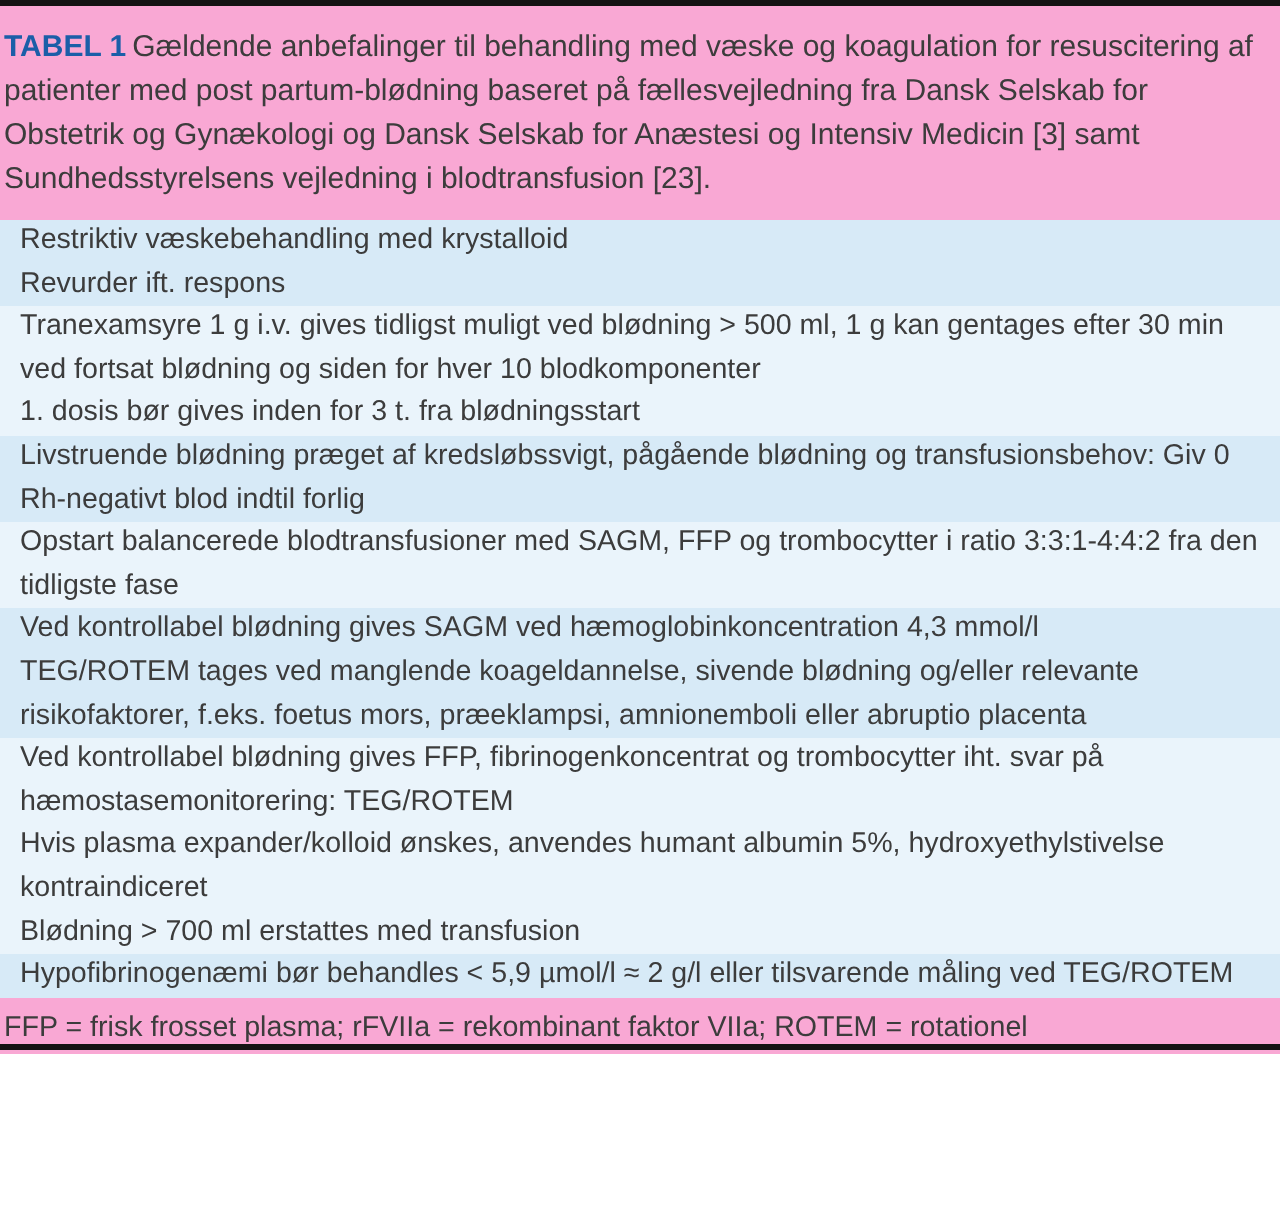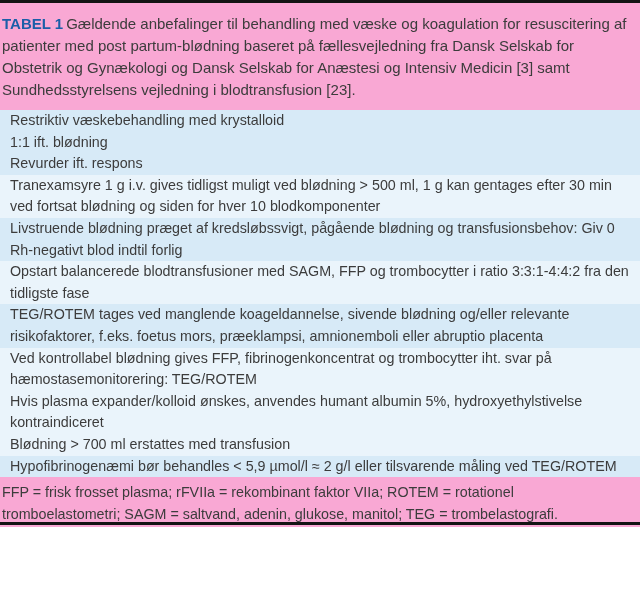--- a/index.html
+++ b/index.html
@@ -67,25 +67,26 @@
 <div class="page">
 
   <div class="rule rule-top"></div>
 
   <div class="caption">
     <span class="label">TABEL 1</span><span>Gældende anbefalinger til behandling med væske og koagulation for resuscitering af patienter med post partum-blødning baseret på fællesvejledning fra Dansk Selskab for Obstetrik og Gynækologi og Dansk Selskab for Anæstesi og Intensiv Medicin [3] samt Sundhedsstyrelsens vejledning i blodtransfusion [23].</span>
   </div>
 
   <div class="datatable">
       <div class="row shade-a">Restriktiv væskebehandling med krystalloid</div>
-      <div class="row shade-a">1:1 ift. blødning</div>
       <div class="row shade-a">Revurder ift. respons</div>
       <div class="row shade-b">Tranexamsyre 1 g i.v. gives tidligst muligt ved blødning &gt; 500 ml, 1 g kan gentages efter 30 min ved fortsat blødning og siden for hver 10 blodkomponenter</div>
+      <div class="row shade-b">1. dosis bør gives inden for 3 t. fra blødningsstart</div>
       <div class="row shade-a">Livstruende blødning præget af kredsløbssvigt, pågående blødning og transfusionsbehov: Giv 0 Rh-negativt blod indtil forlig</div>
       <div class="row shade-b">Opstart balancerede blodtransfusioner med SAGM, FFP og trombocytter i ratio 3:3:1-4:4:2 fra den tidligste fase</div>
+      <div class="row shade-a">Ved kontrollabel blødning gives SAGM ved hæmoglobinkoncentration 4,3 mmol/l</div>
       <div class="row shade-a">TEG/ROTEM tages ved manglende koageldannelse, sivende blødning og/eller relevante risikofaktorer, f.eks. foetus mors, præeklampsi, amnionemboli eller abruptio placenta</div>
       <div class="row shade-b">Ved kontrollabel blødning gives FFP, fibrinogenkoncentrat og trombocytter iht. svar på hæmostasemonitorering: TEG/ROTEM</div>
       <div class="row shade-b">Hvis plasma expander/kolloid ønskes, anvendes humant albumin 5%, hydroxyethylstivelse kontraindiceret</div>
       <div class="row shade-b">Blødning &gt; 700 ml erstattes med transfusion</div>
       <div class="row shade-a">Hypofibrinogenæmi bør behandles &lt; 5,9 µmol/l ≈ 2 g/l eller tilsvarende måling ved TEG/ROTEM</div>
     </div>
 
   <div class="footnote">FFP = frisk frosset plasma; rFVIIa = rekombinant faktor VIIa; ROTEM = rotationel tromboelastometri; SAGM = saltvand, adenin, glukose, manitol; TEG = trombelastografi.</div>
 
   <div class="rule rule-bottom"></div>

